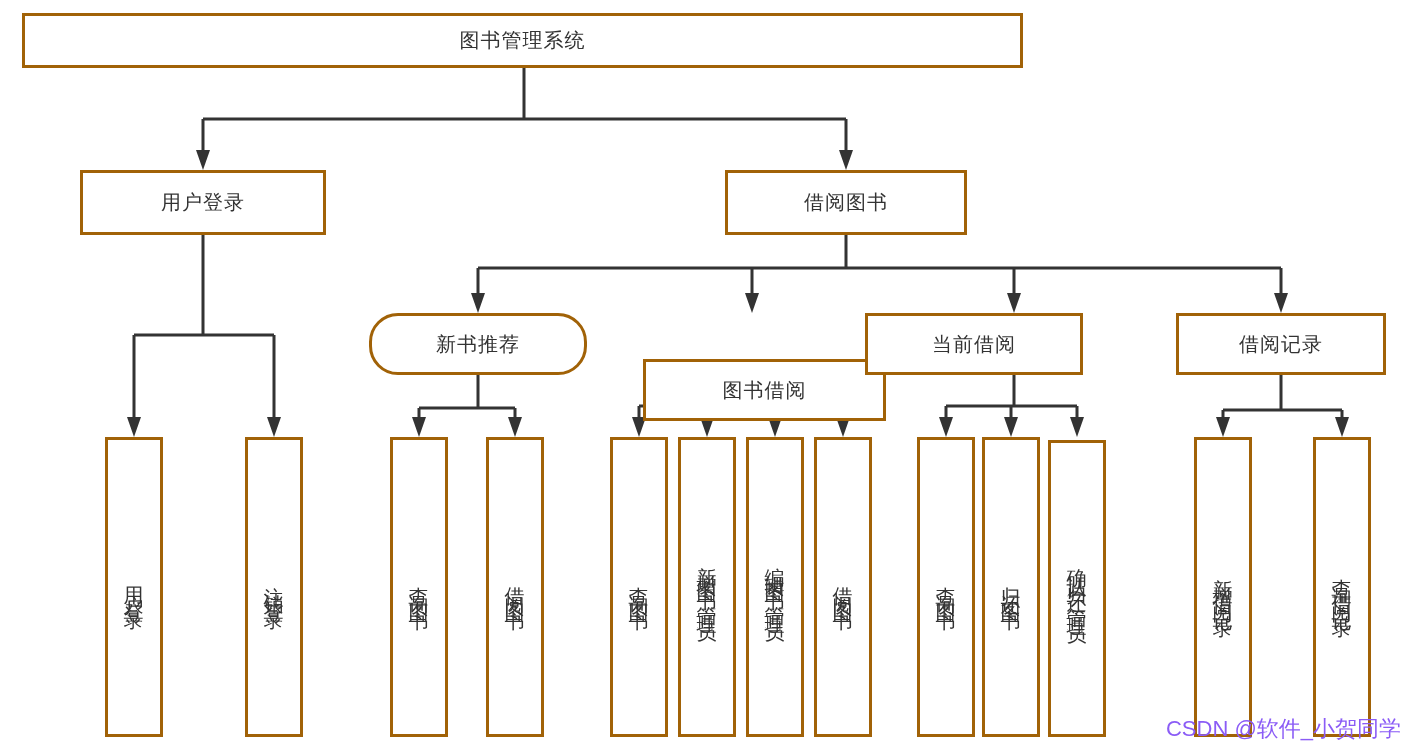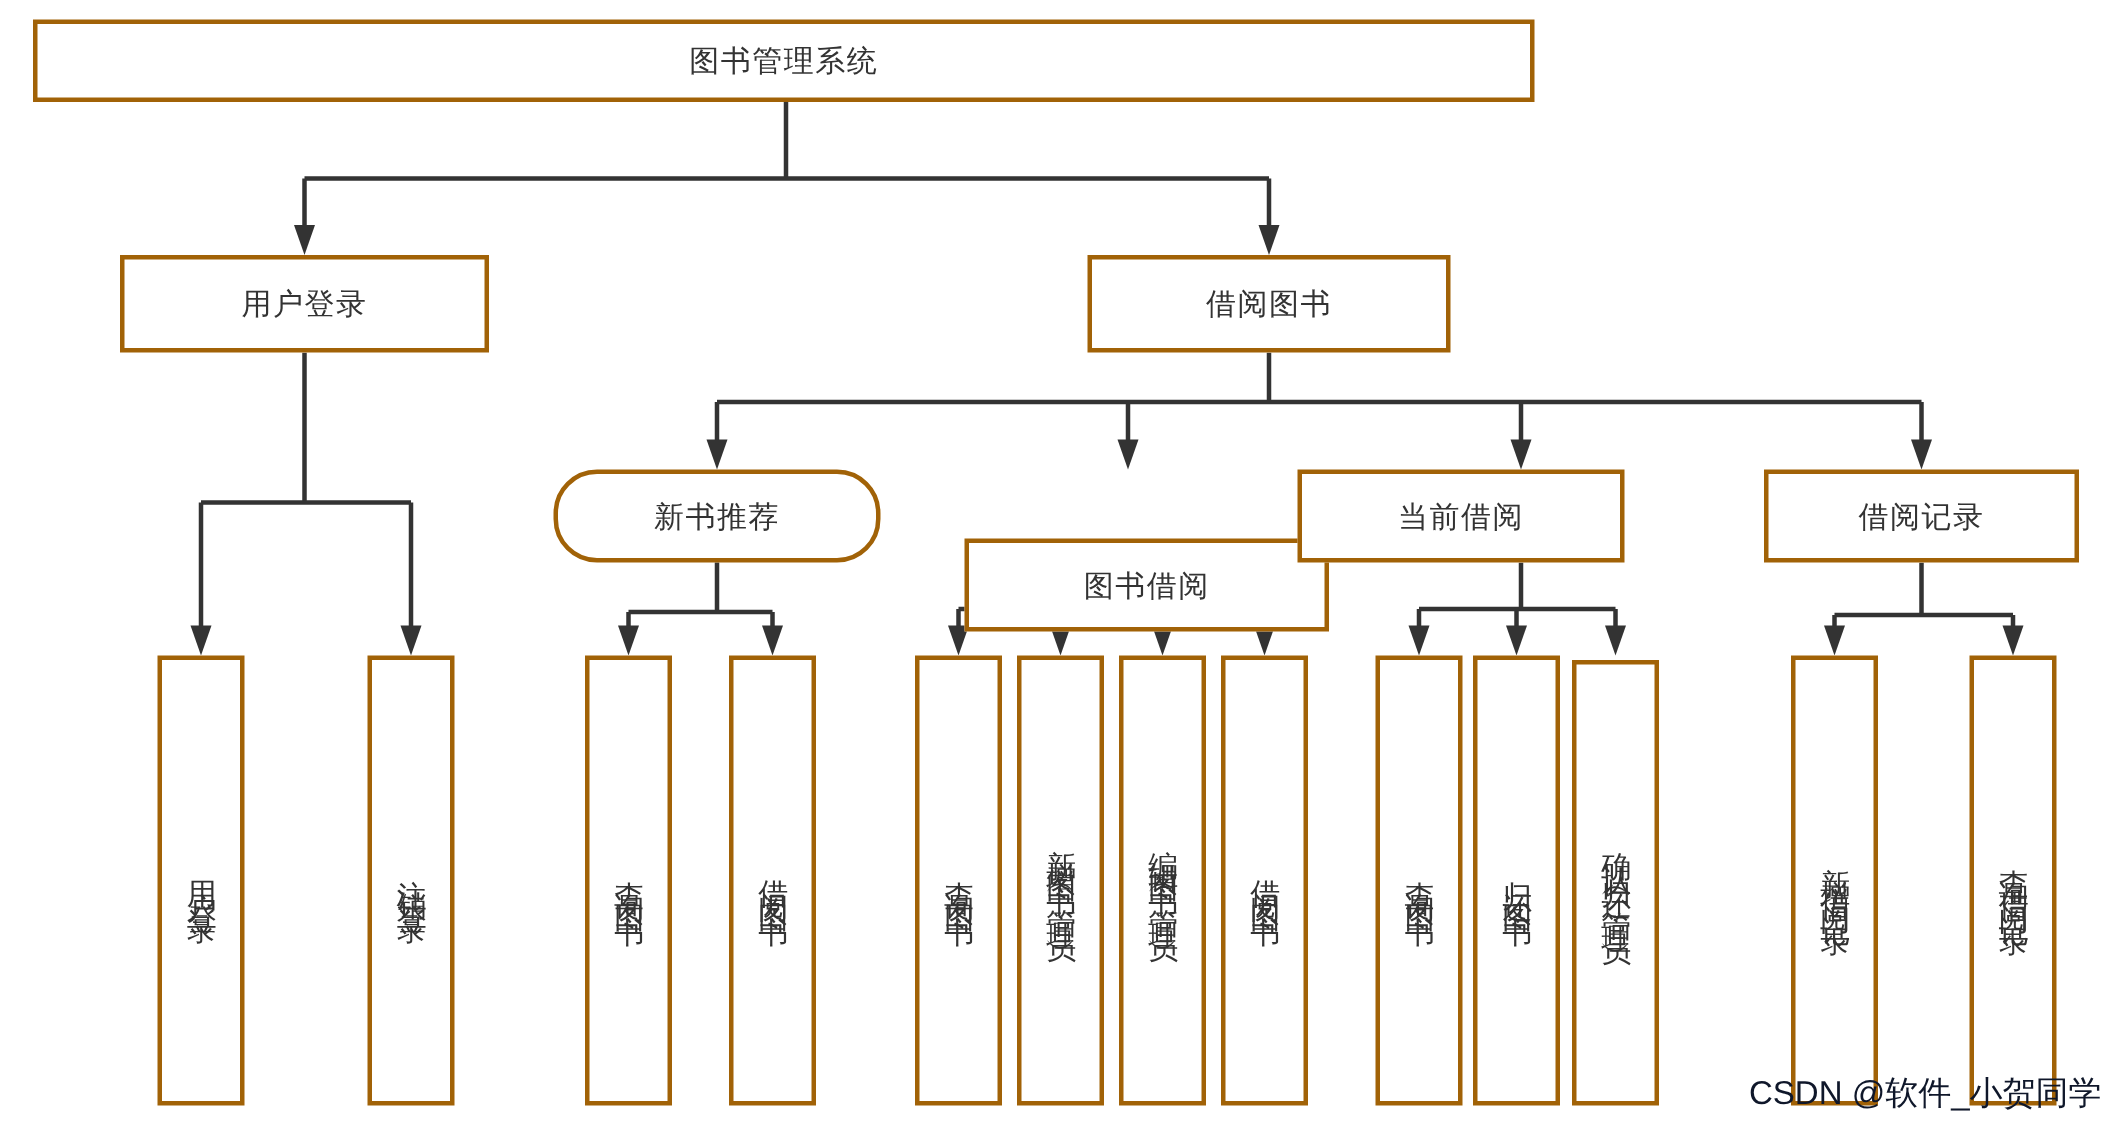--- a/index.html
+++ b/index.html
@@ -155,15 +155,15 @@
     <span class="vtext">确认归还（管理员）</span>
   </div>
 
   <div class="box vbox" style="left:1194px;top:437px;width:58px;height:300px;">
     <span class="vtext">新增借阅记录</span>
   </div>
   <div class="box vbox" style="left:1313px;top:437px;width:58px;height:300px;">
     <span class="vtext">查询借阅记录</span>
   </div>
 
-  <div class="watermark" style="color: #0f172a;">CSDN @软件_小贺同学</div>
+  <div class="watermark" style="color: #8b5cf6;">CSDN @软件_小贺同学</div>
 
 </div>
 
 </body></html>

